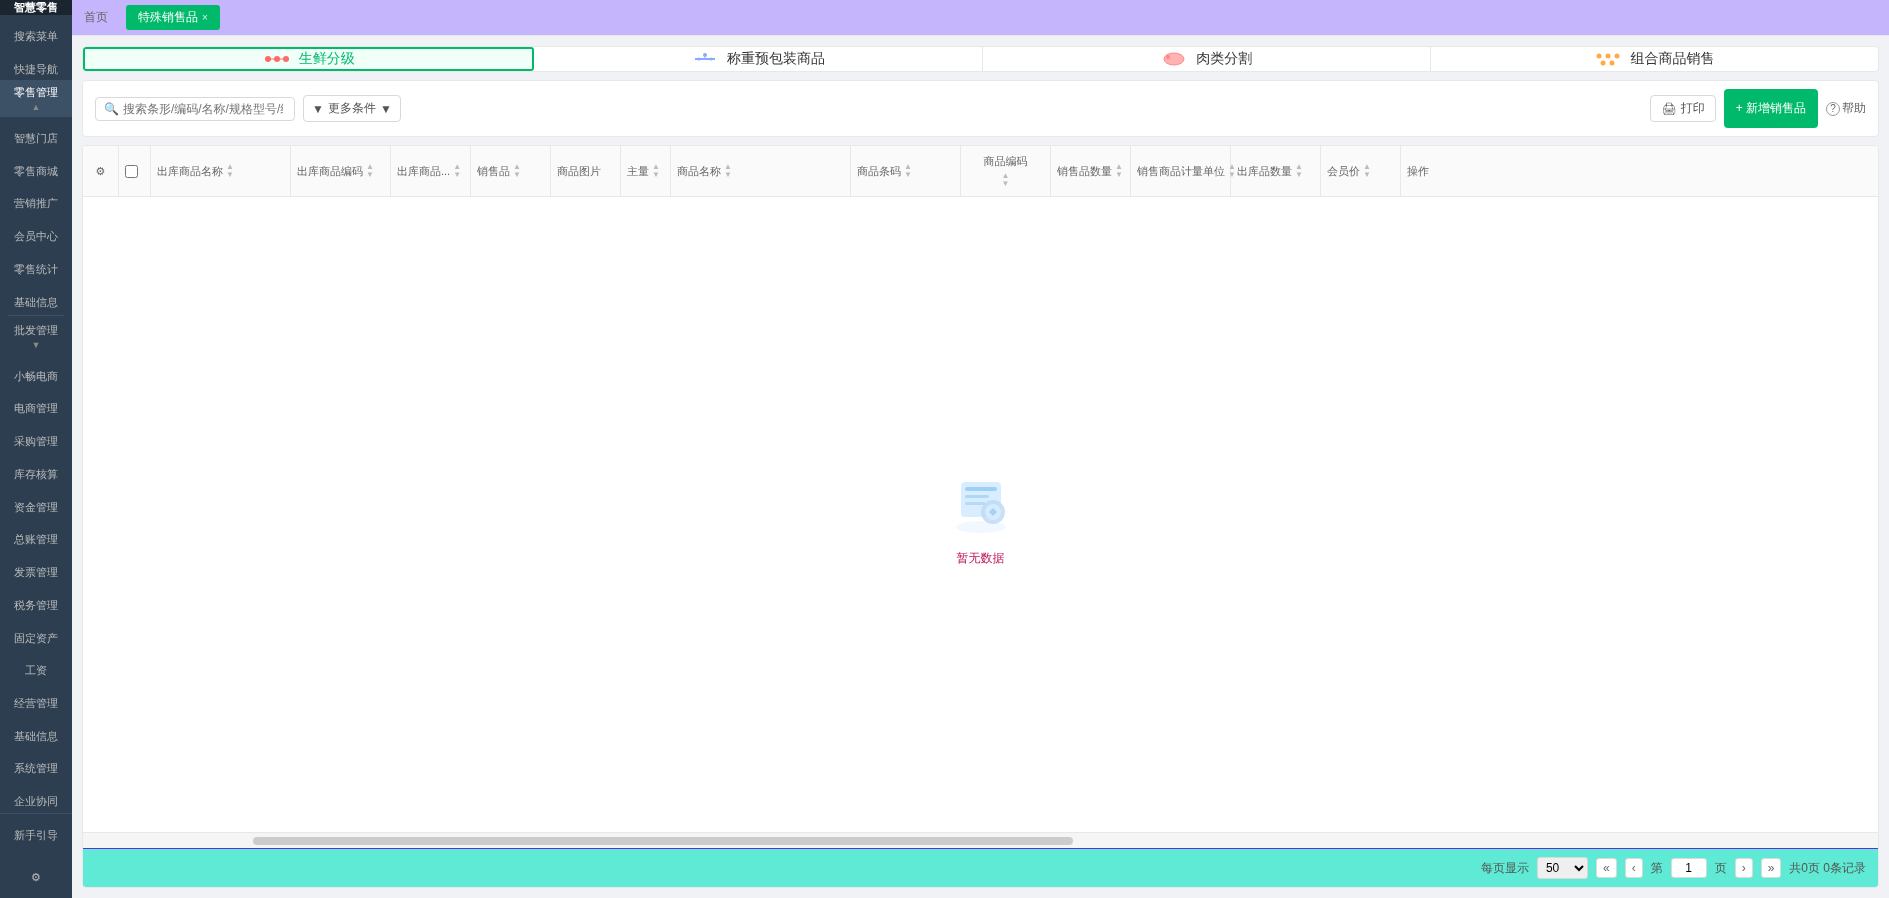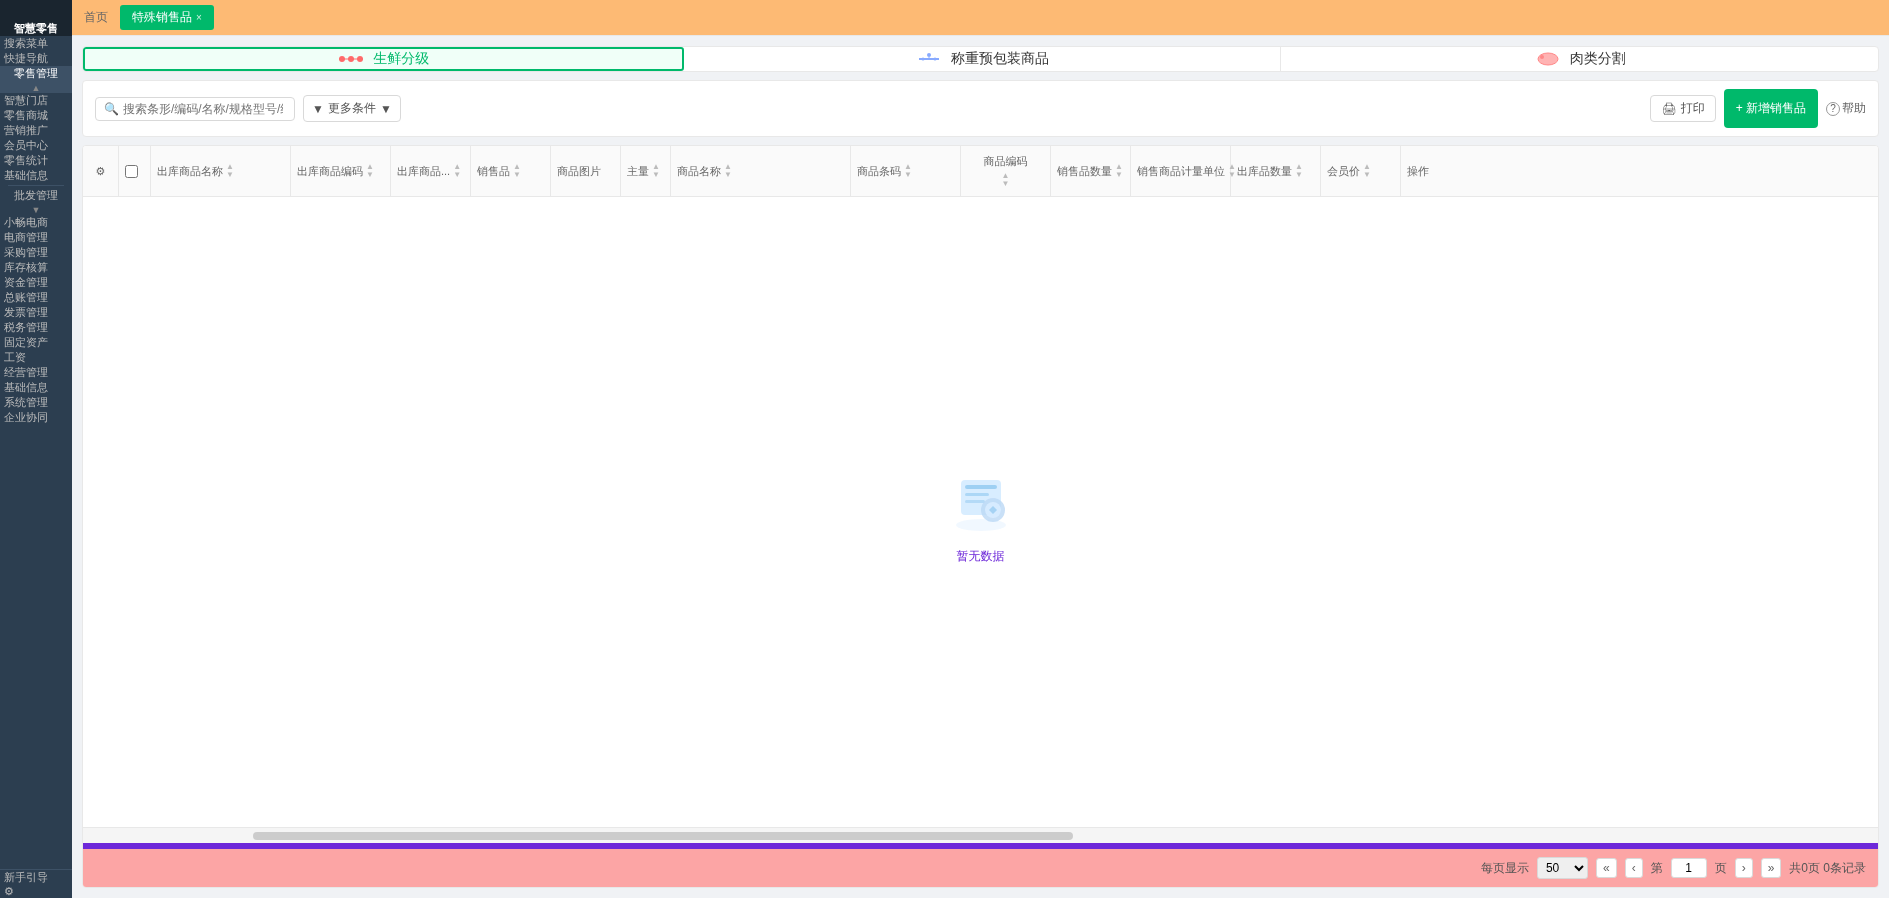--- a/index.html
+++ b/index.html
@@ -19,21 +19,22 @@
       background: #1a252f;
       height: 36px;
       display: flex;
       align-items: flex-end;
       justify-content: center;
       color: white;
       font-size: 11px;
       font-weight: bold;
     }
     .sidebar-item {
-      padding: 0 4px;
+      padding: 14px 4px;
+      text-align: center;
       font-size: 11px;
       color: #bbb;
       cursor: pointer;
       white-space: nowrap;
       overflow: hidden;
       text-overflow: ellipsis;
     }
     .sidebar-item.active { background: #3d5166; color: white; }
     .sidebar-item.has-arrow { display: flex; align-items: center; justify-content: center; gap: 2px; flex-direction: column; }
     .sidebar-divider { border-top: 1px solid #3d5166; margin: 2px 8px; }
@@ -46,27 +47,27 @@
     
     .main {
       flex: 1;
       display: flex;
       flex-direction: column;
       overflow: hidden;
     }
 
     
     .topbar {
-      background: #fdba74;
+      background: #c4b5fd;
       height: 36px;
       display: flex;
       align-items: center;
       padding: 12px 12px;
       border-bottom: 1px solid #e8e8e8;
-      gap: 12px;
+      gap: 18px;
     }
     .topbar-home {
       color: #666;
       font-size: 12px;
       cursor: pointer;
     }
     .topbar-tab {
       background: #00b96b;
       color: white;
       padding: 4px 12px;
@@ -241,34 +242,34 @@
       justify-content: center;
       flex-direction: column;
       gap: 8px;
       color: #999;
       font-size: 12px;
     }
     .empty-icon {
       width: 80px;
       height: 80px;
     }
-    .empty-text { color: #6d28d9; font-size: 12px; }
+    .empty-text { color: #be185d; font-size: 12px; }
 
     
     .table-scroll { height: 16px; background: #f5f5f5; border-top: 1px solid #e8e8e8; }
     .scroll-bar { height: 8px; background: #ccc; border-radius: 4px; width: 820px; margin: 4px 170px; }
 
     
     .pagination {
-      background: #fca5a5;
+      background: #5eead4;
       padding: 8px 12px;
       display: flex;
       align-items: center;
       justify-content: flex-end;
-      border-top: 6px solid #6d28d9;
+      border-top: 1px solid #6d28d9;
       font-size: 12px;
       color: #555;
       gap: 8px;
     }
     .page-size-select {
       border: 1px solid #d9d9d9;
       border-radius: 3px;
       padding: 2px 4px;
       font-size: 12px;
     }
@@ -448,20 +449,32 @@
       </div>
       <div class="category-tab">
         <span class="tab-icon">
           <svg width="28" height="18" viewBox="0 0 28 18">
             <ellipse cx="14" cy="9" rx="10" ry="6" fill="#ffb3b3" stroke="#ff8888" stroke-width="1"></ellipse>
             <circle cx="8" cy="7" r="2" fill="#ff8888"></circle>
           </svg>
         </span>
         <span class="tab-label">肉类分割</span>
       </div>
+      <div class="category-tab">
+        <span class="tab-icon">
+          <svg width="28" height="18" viewBox="0 0 28 18">
+            <circle cx="5" cy="6" r="2.5" fill="#ffaa44"></circle>
+            <circle cx="14" cy="6" r="2.5" fill="#ffaa44"></circle>
+            <circle cx="23" cy="6" r="2.5" fill="#ffaa44"></circle>
+            <circle cx="9" cy="13" r="2.5" fill="#ffaa44"></circle>
+            <circle cx="18" cy="13" r="2.5" fill="#ffaa44"></circle>
+          </svg>
+        </span>
+        <span class="tab-label">组合商品销售</span>
+      </div>
     </div>
 
     <div class="toolbar">
       <div class="toolbar-left">
         <div class="search-input">
           <span style="color:#bbb;">🔍</span>
           <input type="text" placeholder="搜索条形/编码/名称/规格型号/组合" style="">
         </div>
         <button class="filter-btn">
           <span>▼</span>

